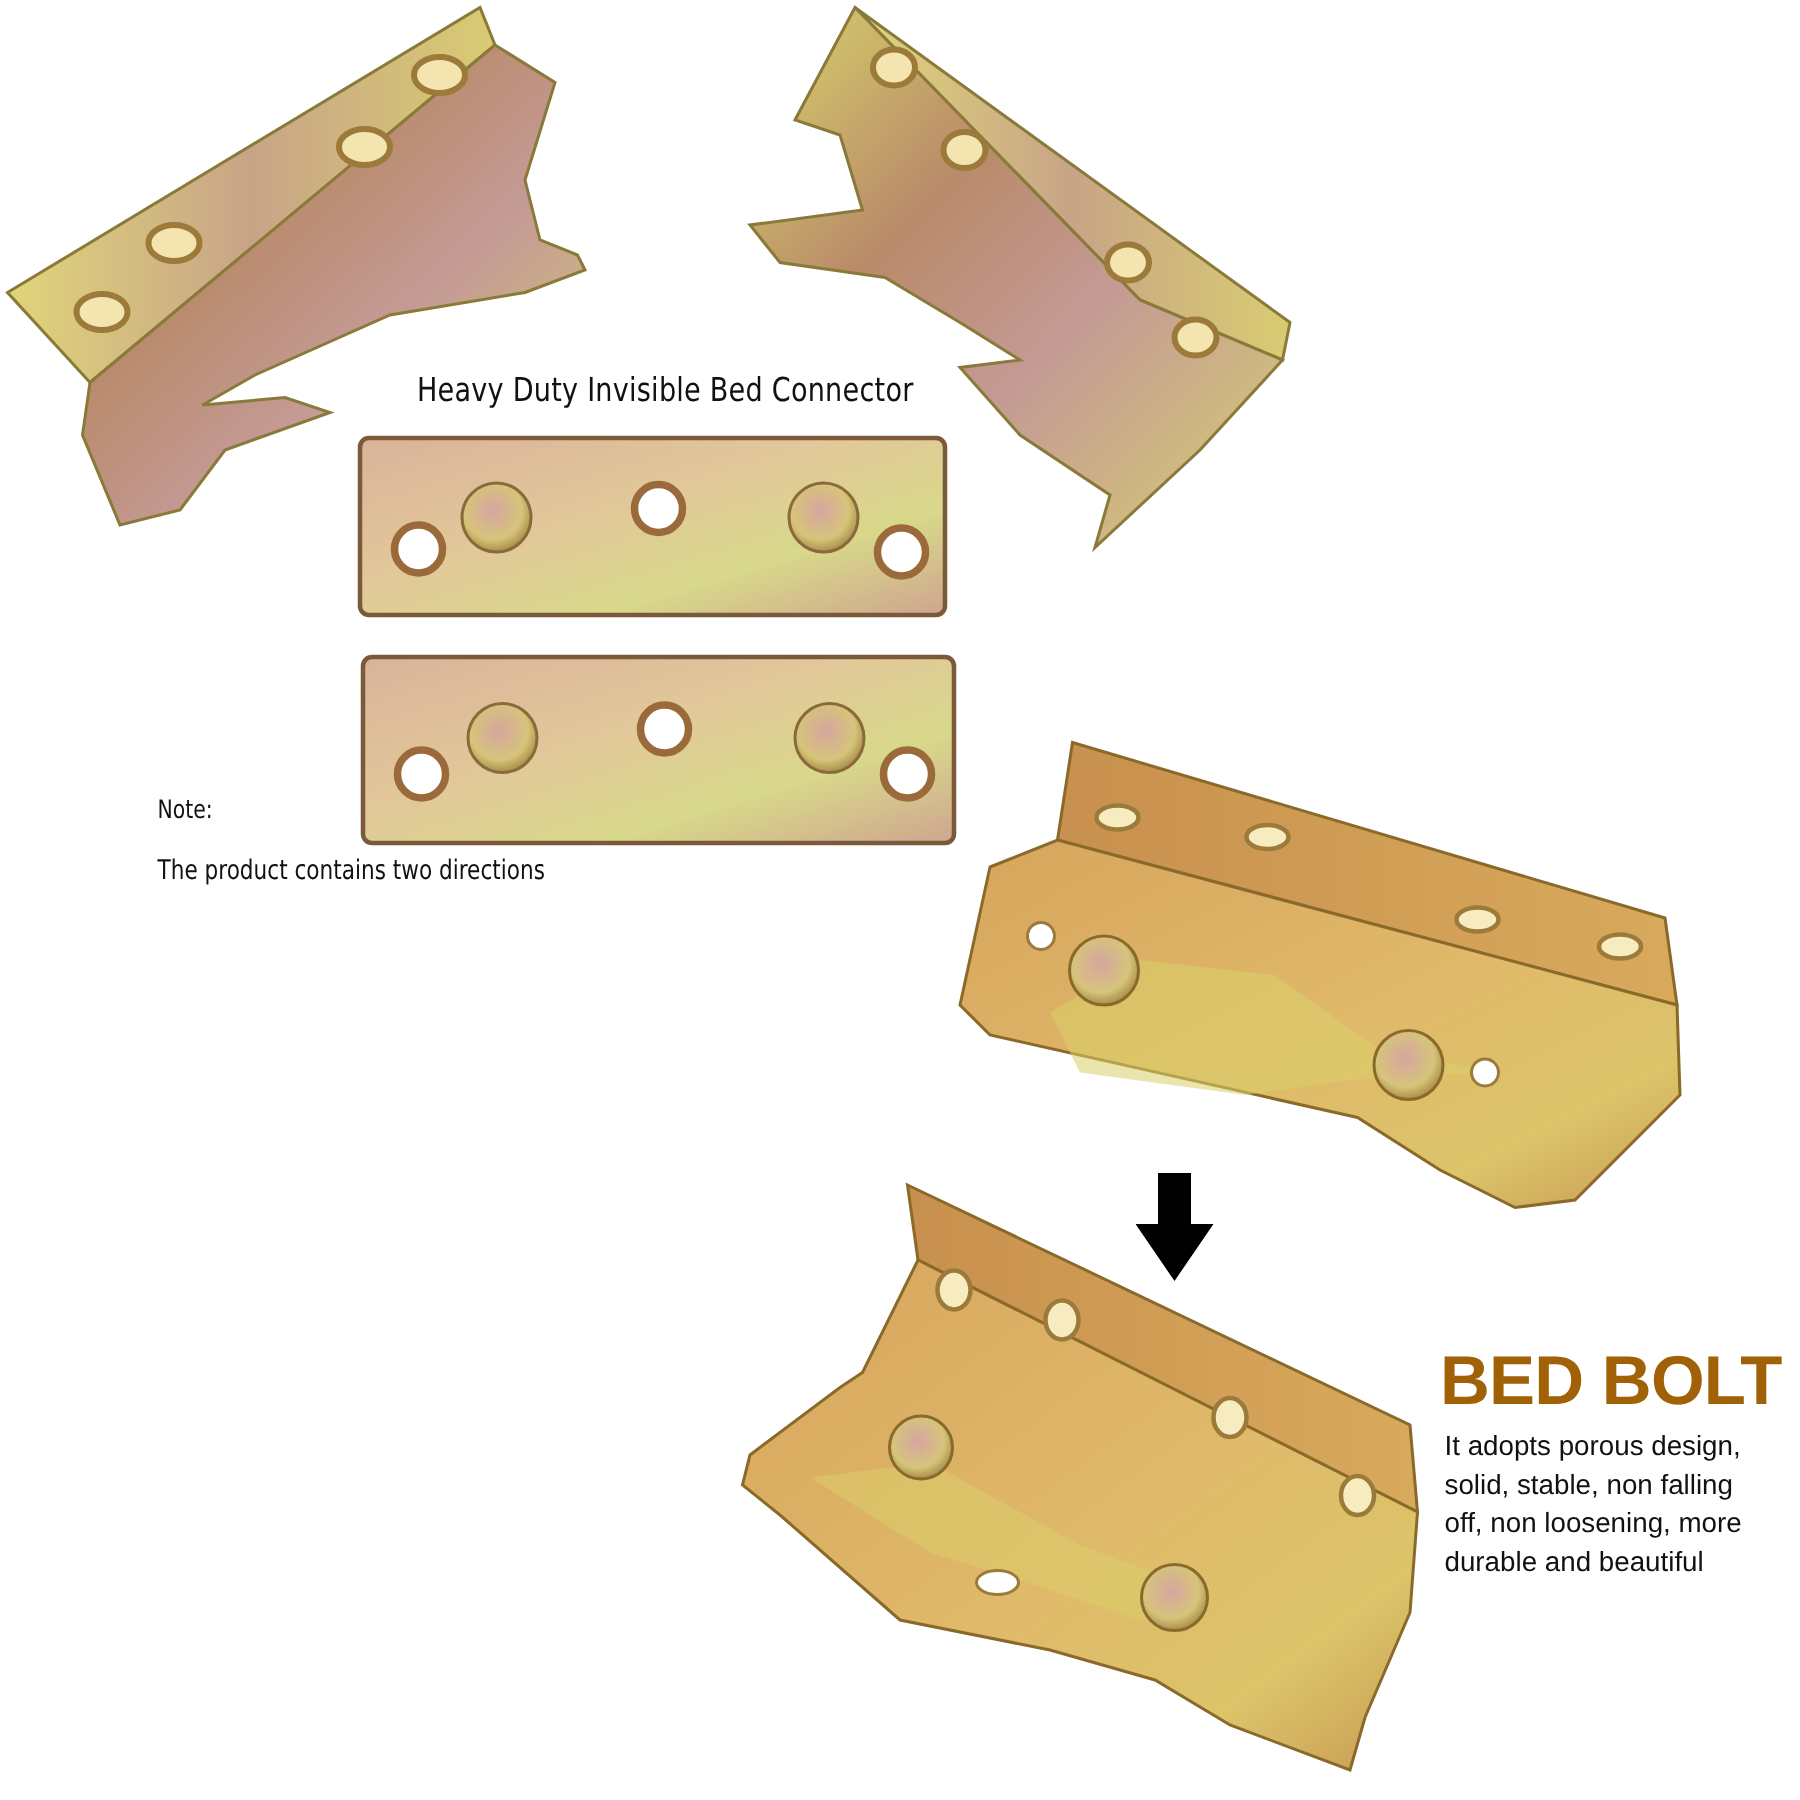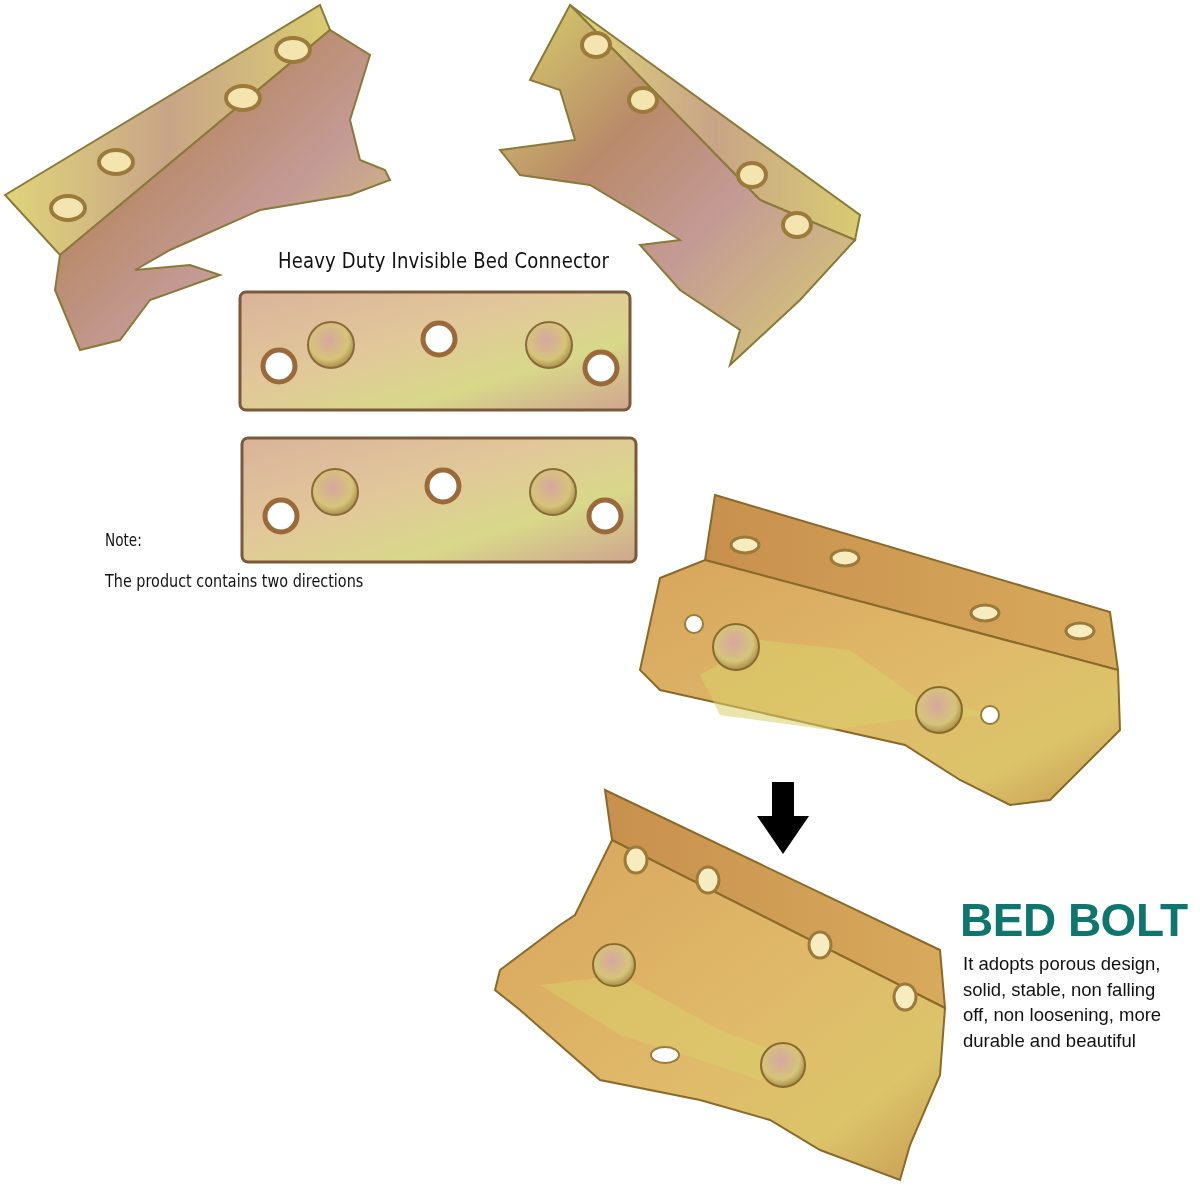--- a/index.html
+++ b/index.html
@@ -12,21 +12,21 @@
     position: absolute;
     white-space: nowrap;
     transform-origin: left top;
   }
   .title-text { left: 278px; top: 248px; font-size: 22px; transform: scaleX(0.82); letter-spacing: 0.2px; }
   .note-label { left: 105px; top: 530px; font-size: 17px; transform: scaleX(0.8); }
   .note-body { left: 105px; top: 570px; font-size: 18px; transform: scaleX(0.8); }
   .bolt-heading {
     position: absolute; left: 960px; top: 893px;
     font-family: "Liberation Sans", sans-serif; font-weight: bold;
-    font-size: 46px; color: #0f766e; letter-spacing: -0.5px; white-space: nowrap;
+    font-size: 46px; color: #a16207; letter-spacing: -0.5px; white-space: nowrap;
   }
   .bolt-desc {
     position: absolute; left: 963px; top: 951px; width: 240px;
     font-family: "Liberation Sans", sans-serif; font-size: 18.5px;
     line-height: 25.5px; color: #111;
   }
   .bolt-desc span { display: block; white-space: nowrap; }
   .arrow { position: absolute; left: 757px; top: 782px; width: 52px; height: 72px; }
 </style>
 </head>

